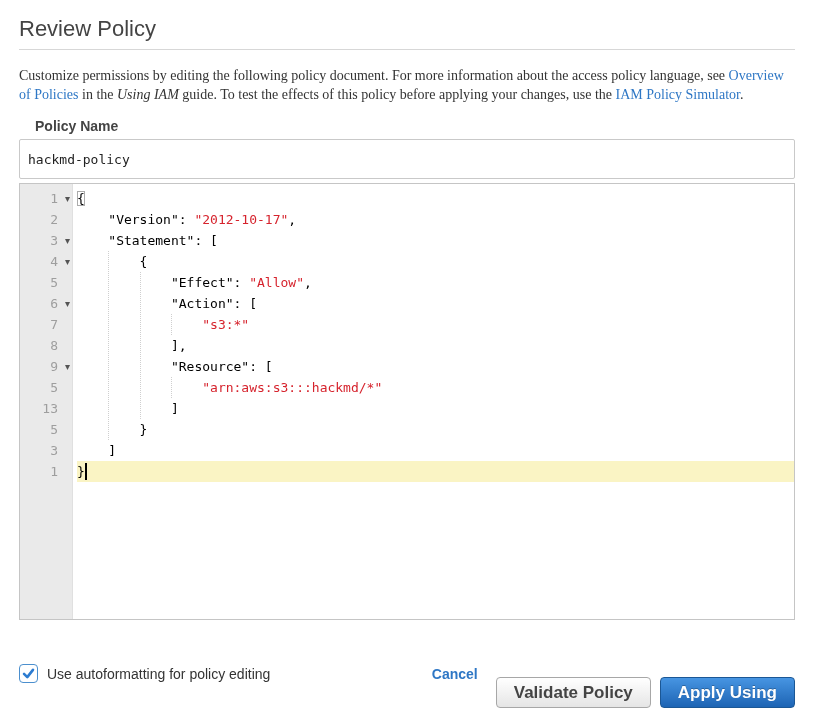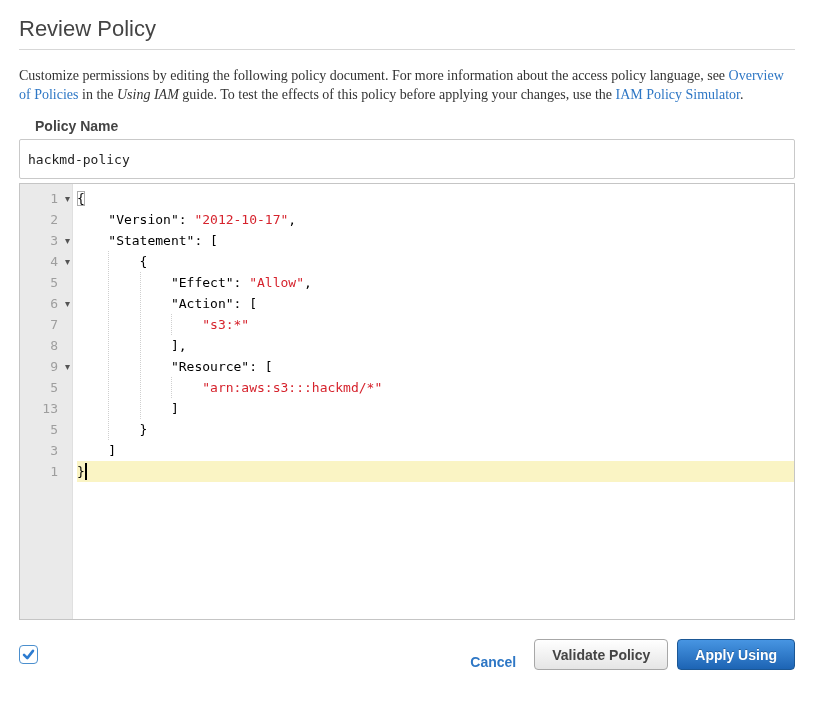--- a/index.html
+++ b/index.html
@@ -140,37 +140,38 @@
   }
   .checkbox {
     width: 19px; height: 19px;
     border: 1px solid #4b8fce;
     border-radius: 4px;
     background: #fff;
     display: inline-flex;
     align-items: center;
     justify-content: center;
   }
-  .actions { display: flex; align-items: flex-end; }
+  .actions { display: flex; align-items: center; }
   .cancel-link {
     color: #2e77c5;
     font-size: 14px;
     font-weight: bold;
     margin-right: 18px;
     cursor: pointer;
     text-decoration: none;
   }
   .btn {
     height: 31px;
     padding: 0 17px;
     border-radius: 4px;
     font-family: "Liberation Sans", sans-serif;
-    font-size: 14px;
+    font-size: 17px;
     font-weight: bold;
     cursor: pointer;
+    margin-top: 38px;
   }
   .btn.secondary {
     background: linear-gradient(#ffffff, #e5e5e5);
     border: 1px solid #a7a7a7;
     color: #444;
     margin-right: 9px;
   }
   .btn.primary {
     background: linear-gradient(#4795e2, #1d64b4);
     border: 1px solid #1b5795;
@@ -231,20 +232,21 @@
       </div>
   </div>
 
   <div class="footer">
     <label class="autoformat">
       <span class="checkbox">
         <svg width="13" height="13" viewBox="0 0 16 16">
           <path d="M2.5 8.5 L6.5 12.5 L13.5 3.5" stroke="#2d7cd1" stroke-width="3.2" fill="none" stroke-linecap="round" stroke-linejoin="round"></path>
         </svg>
       </span>
+      <span>Use autoformatting for policy editing</span>
     </label>
     <div class="actions">
       <a class="cancel-link">Cancel</a>
       <button class="btn secondary">Validate Policy</button>
       <button class="btn primary">Apply Using</button>
     </div>
   </div>
 
 </main>
 

